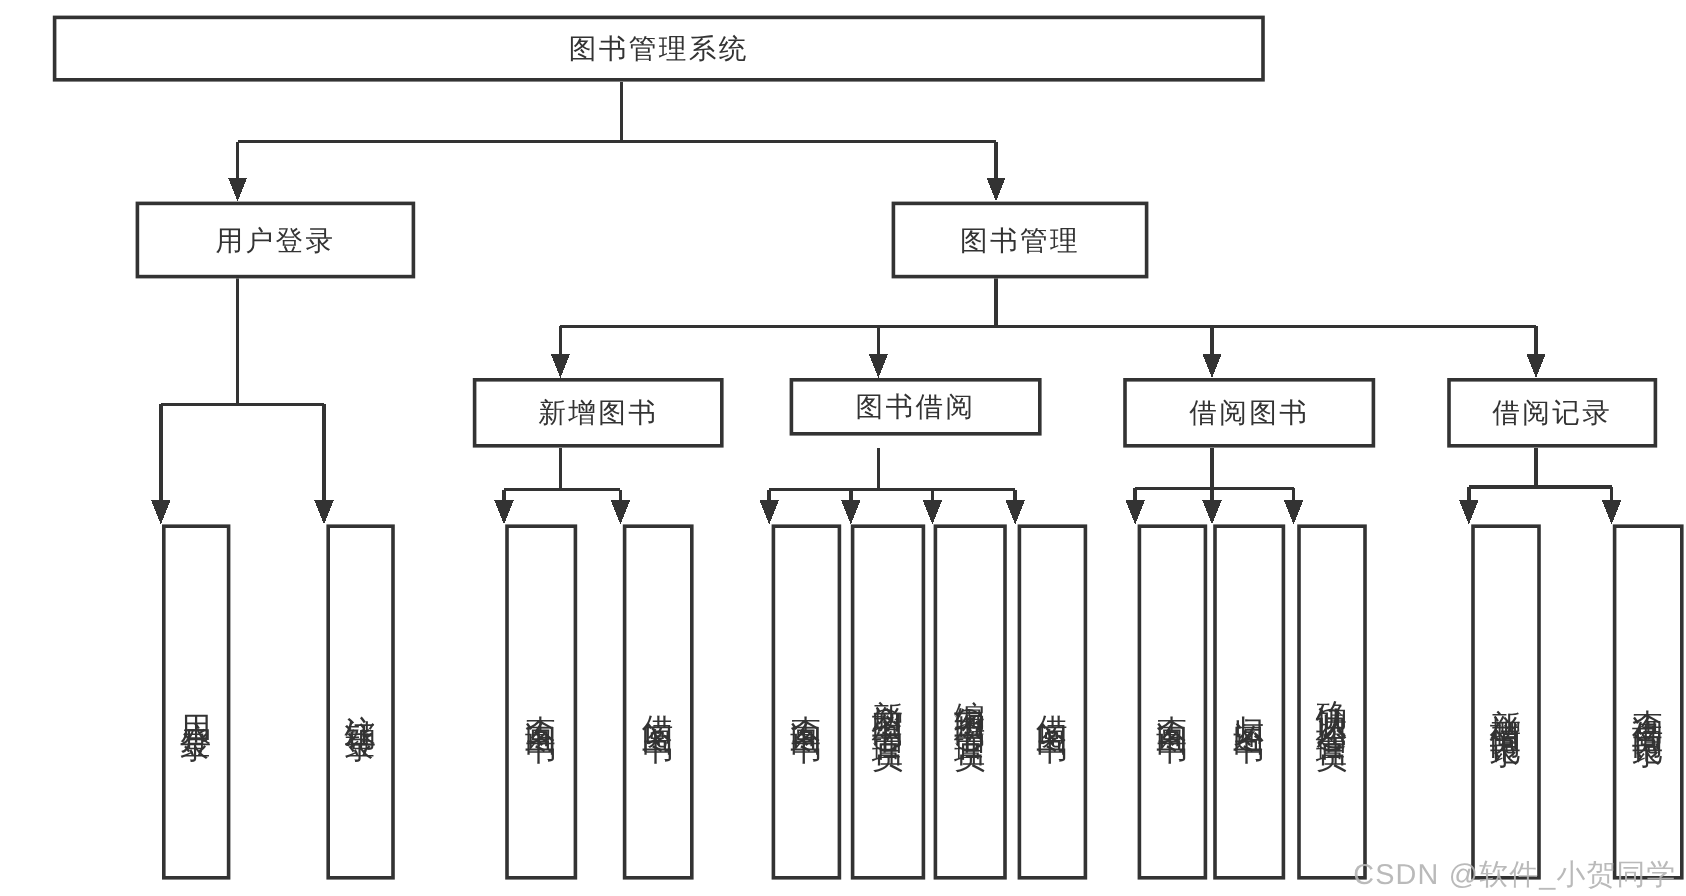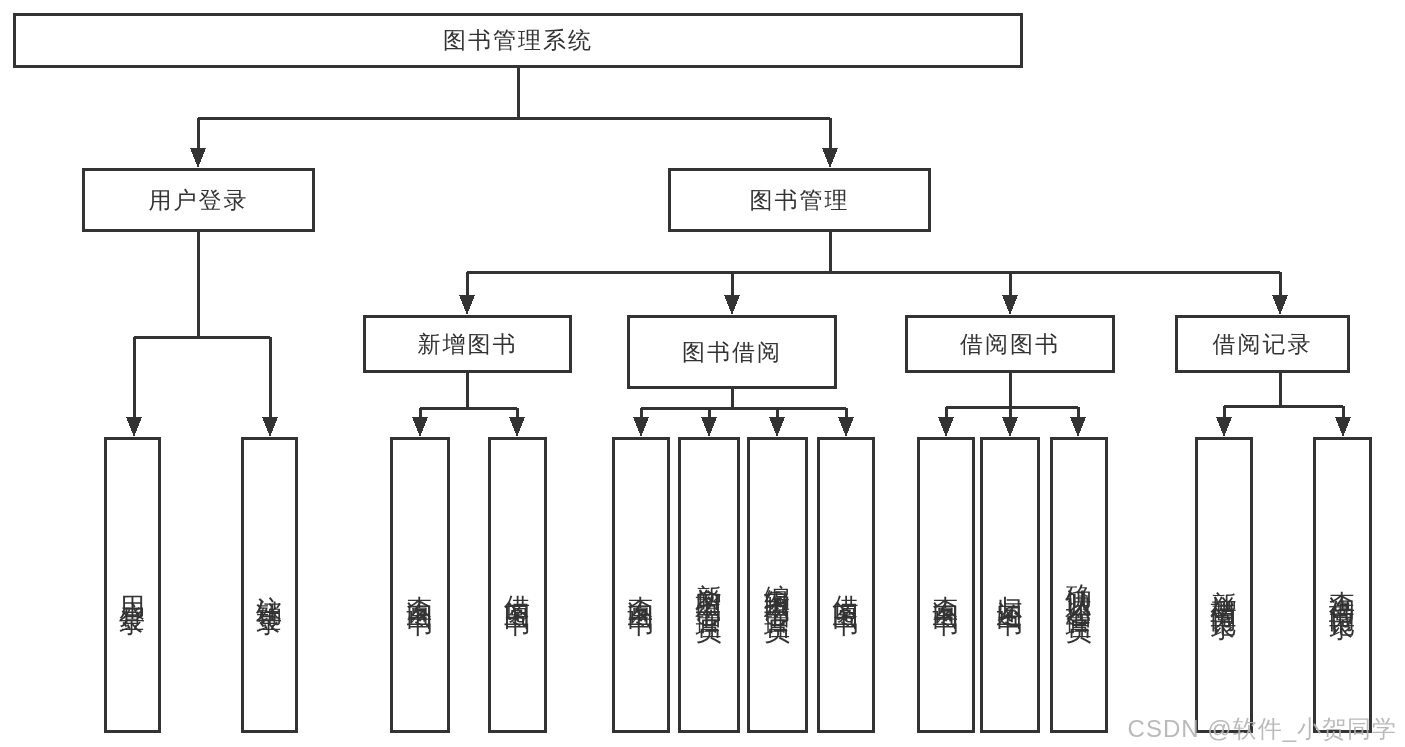--- a/index.html
+++ b/index.html
@@ -26,20 +26,21 @@
   .node {
     position: absolute;
     box-sizing: border-box;
     background: #ffffff;
     border: 3px solid #333333;
     display: flex;
     align-items: center;
     justify-content: center;
     color: #333333;
     z-index: 2;
+    margin-left: 31px;
   }
   .node.h-label span {
     font-size: 23px;
     letter-spacing: 2px;
     white-space: nowrap;
   }
   .node.leaf {
     top: 437px;
     height: 296px;
     overflow: hidden;
@@ -109,28 +110,28 @@
     </g>
   </svg>
 
   <div class="node h-label" style="left:13px;top:13px;width:1010px;height:55px">
     <span>图书管理系统</span>
   </div>
 
   <div class="node h-label" style="left:82px;top:168px;width:233px;height:64px">
     <span>用户登录</span>
   </div>
-  <div class="node h-label" style="left:668px;top:168px;width:263px;height:64px">
+  <div class="node h-label" style="left:712px;top:168px;width:214px;height:64px">
     <span>图书管理</span>
   </div>
 
   <div class="node h-label" style="left:363px;top:315px;width:209px;height:58px">
     <span>新增图书</span>
   </div>
-  <div class="node h-label" style="left:627px;top:315px;width:210px;height:74px">
+  <div class="node h-label" style="left:627px;top:315px;width:210px;height:48px">
     <span>图书借阅</span>
   </div>
   <div class="node h-label" style="left:905px;top:315px;width:210px;height:58px">
     <span>借阅图书</span>
   </div>
   <div class="node h-label" style="left:1175px;top:315px;width:175px;height:58px">
     <span>借阅记录</span>
   </div>
 
   <div class="node leaf" style="left:104px;width:57px">

